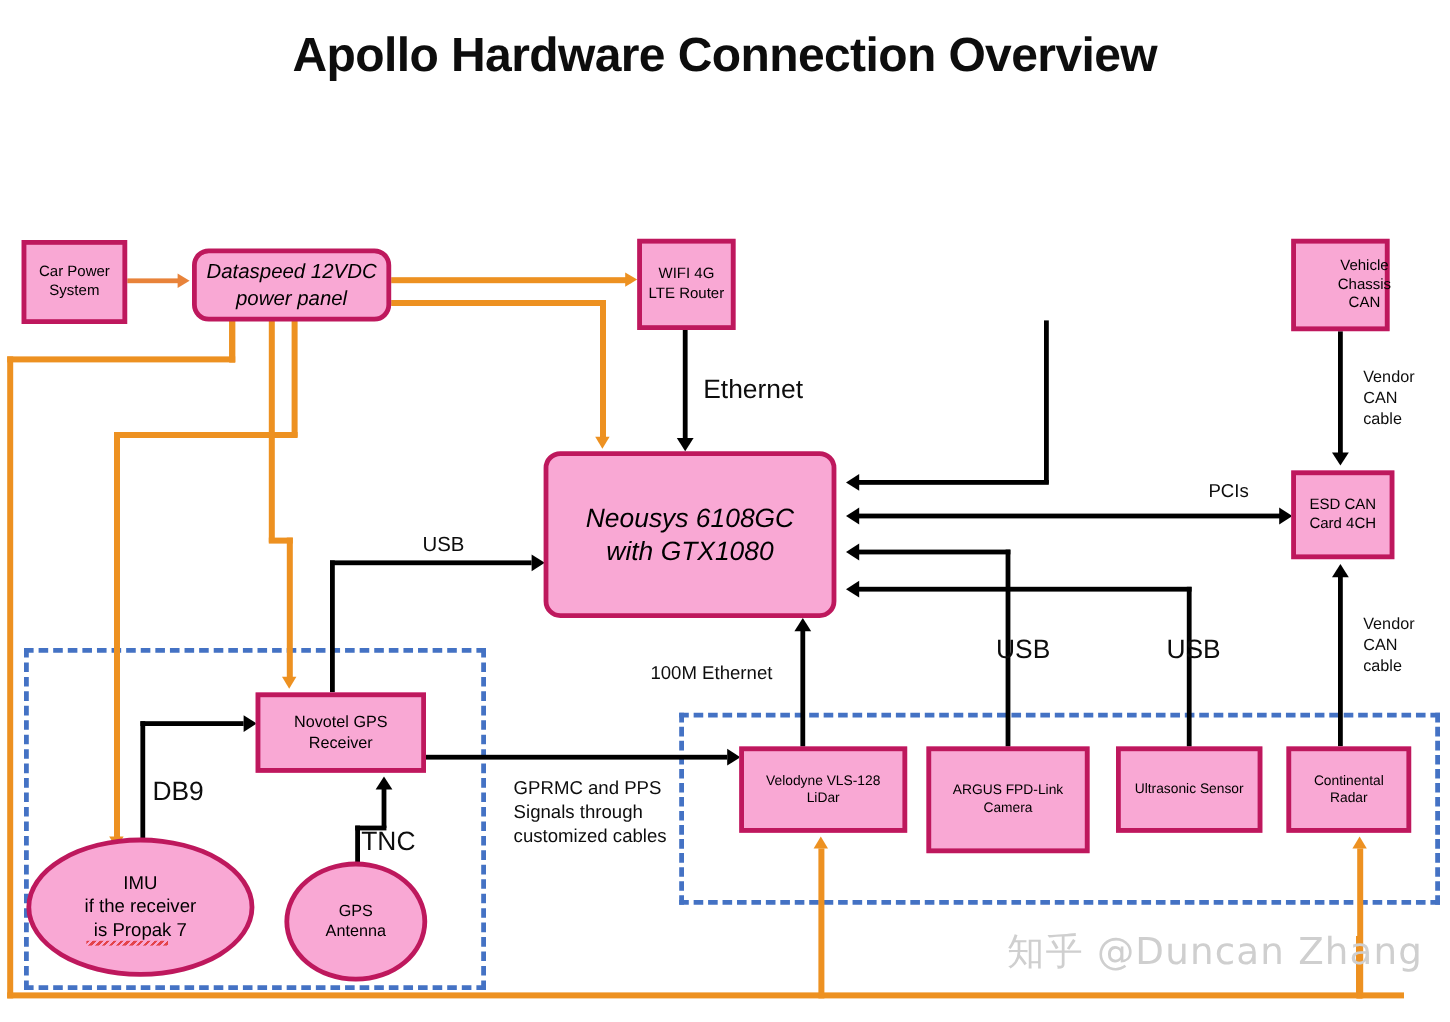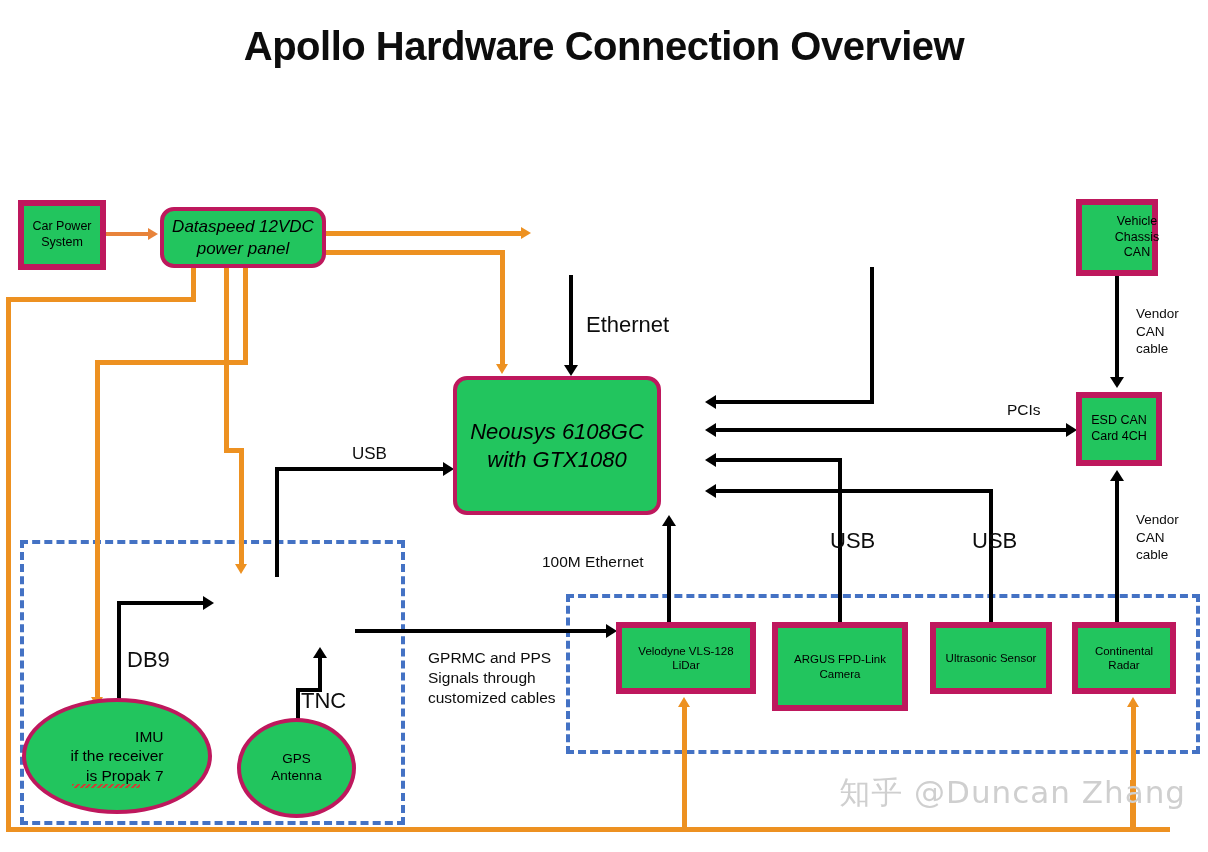--- a/index.html
+++ b/index.html
@@ -23,22 +23,22 @@
     text-align:center;
     font-size:40px;
     font-weight:bold;
     letter-spacing:-0.5px;
     color:#0d0d0d;
   }
   
   .node{
     position:absolute;
     box-sizing:border-box;
-    background:#22c55e;
-    border:6px solid #be185d;
+    background:#f9a8d4;
+    border:4px solid #be185d;
     display:flex;
     align-items:center;
     justify-content:center;
     text-align:center;
     line-height:1.25;
     z-index:6;
   }
   .node span{display:block;padding:0 4px;}
   .rounded{ border-radius:14px; border-width:4px;font-style:italic;}
   .ellipse{ border-radius:50%; border-width:4px;}
@@ -120,40 +120,48 @@
   <div class="node fs12" style="left:18px;top:200px;width:88px;height:70px;">
     <span class="multi" style="white-space: pre-line;">Car Power
 System</span>
   </div>
 
   <div class="node rounded fs17" style="left:160px;top:207px;width:166px;height:61px;">
     <span class="multi" style="white-space: pre-line;">Dataspeed 12VDC
 power panel</span>
   </div>
 
+  <div class="node fs12" style="left:531px;top:199px;width:82px;height:76px;">
+    <span class="multi" style="white-space: pre-line;">WIFI 4G
+LTE Router</span>
+  </div>
 
 
   <div class="node fs12" style="left:1076px;top:199px;width:82px;height:77px;padding-left:40px;">
     <span class="multi" style="white-space: pre-line;">Vehicle
 Chassis
 CAN</span>
   </div>
 
   <div class="node fs12" style="left:1076px;top:392px;width:86px;height:74px;">
     <span class="multi" style="white-space: pre-line;">ESD CAN
 Card 4CH</span>
   </div>
 
-  <div class="node rounded fs22" style="left:453px;top:376px;width:208px;height:139px;">
+  <div class="node rounded fs22" style="left:453px;top:376px;width:244px;height:139px;">
     <span class="multi" style="white-space: pre-line;">Neousys 6108GC
 with GTX1080</span>
   </div>
 
-
-  <div class="node ellipse fs15" style="left:22px;top:698px;width:190px;height:116px;text-align:right;">
+  <div class="node fs13" style="left:213px;top:577px;width:142px;height:67px;">
+    <span class="multi" style="white-space: pre-line;">Novotel GPS
+Receiver</span>
+  </div>
+
+  <div class="node ellipse fs15" style="left:22px;top:698px;width:190px;height:116px;">
     <span class="multi" style="white-space: pre-line;">IMU
 if the receiver
 is Propak 7</span>
   </div>
   <div class="spell" style="left:72px;top:784px;width:68px;"></div>
 
   <div class="node ellipse fs13" style="left:237px;top:718px;width:119px;height:100px;">
     <span class="multi" style="white-space: pre-line;">GPS
 Antenna</span>
   </div>

